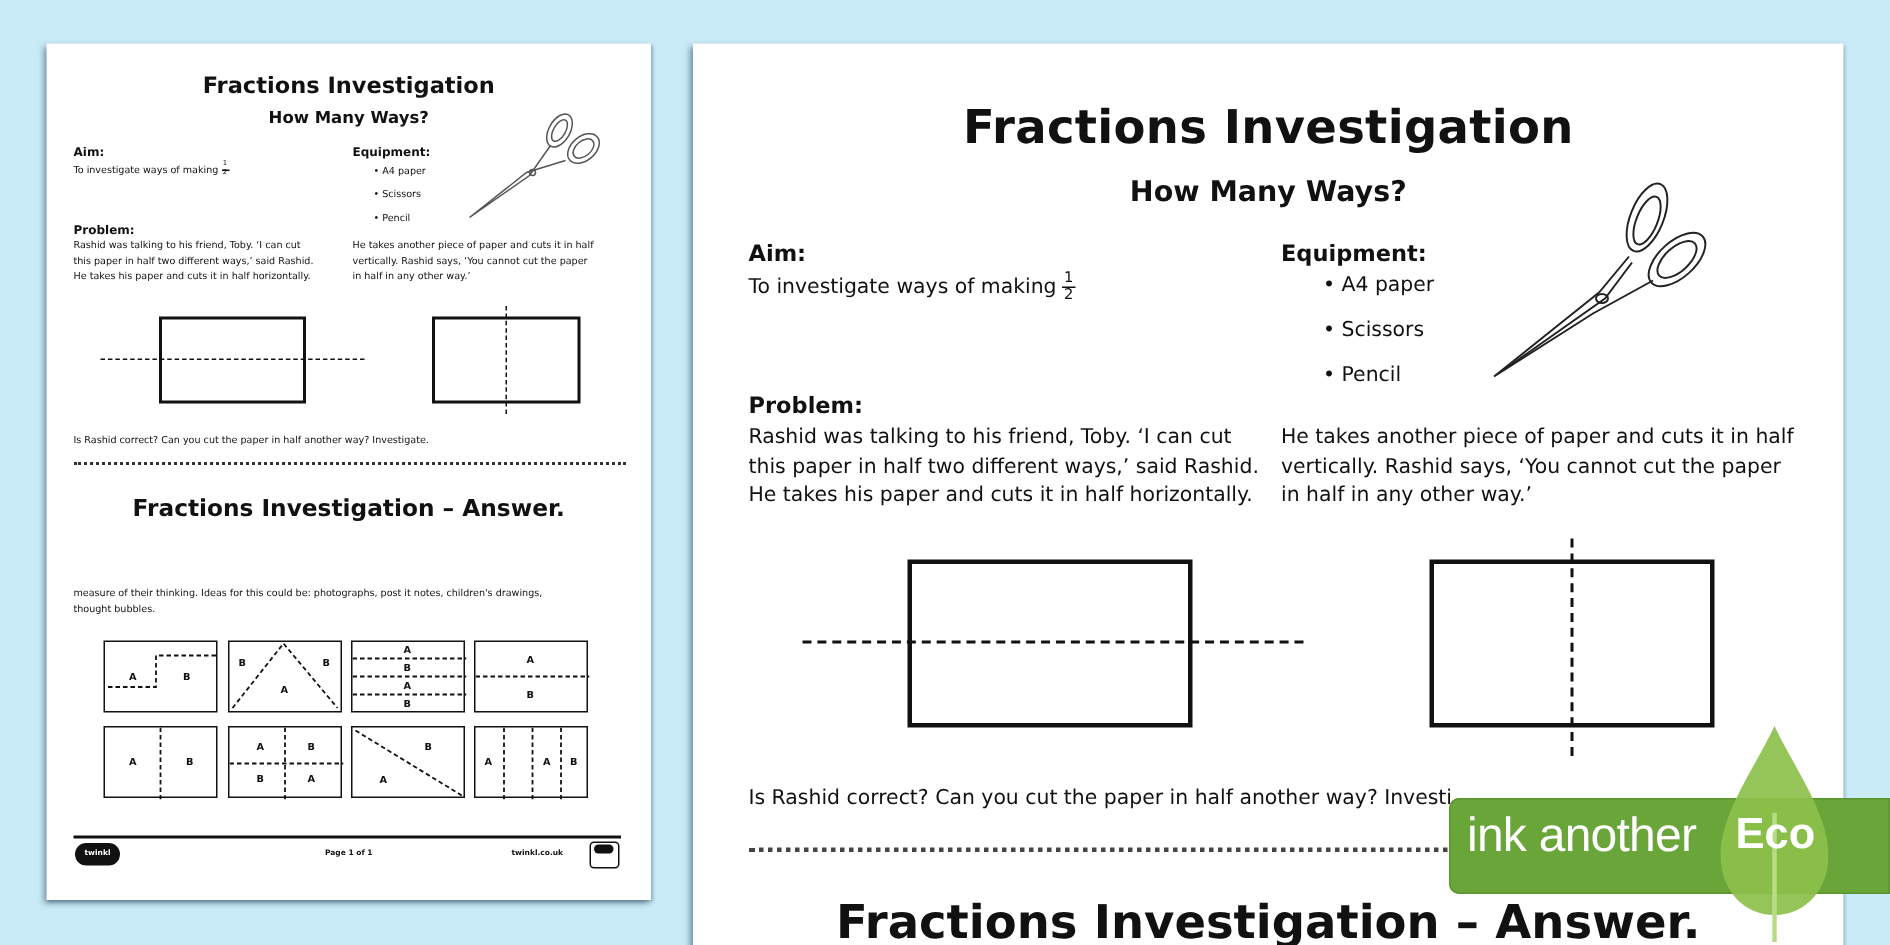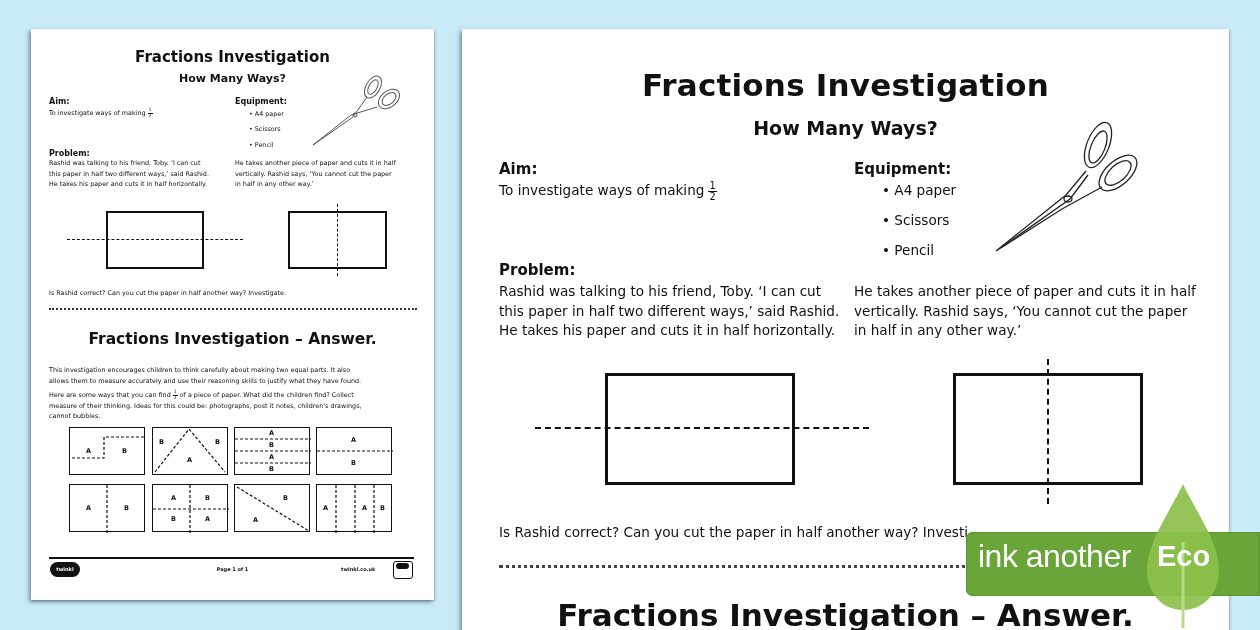--- a/index.html
+++ b/index.html
@@ -105,31 +105,23 @@
 
   <div class="rect" style="left:75px;top:182px;width:98px;height:58px"></div>
   <div class="hdash" style="left:36px;top:210px;width:176px"></div>
   <div class="rect" style="left:257px;top:182px;width:99px;height:58px"></div>
   <div class="vdash" style="left:306px;top:175px;height:72px"></div>
 
   <div class="txt" style="left:18px;top:259px;white-space:nowrap">Is Rashid correct? Can you cut the paper in half another way? Investigate.</div>
   <div class="dotline" style="left:18px;top:279px;width:368px"></div>
 
   <div class="ans-title">Fractions Investigation – Answer.</div>
-  <div class="txt" style="left:18px;top:336px;white-space:nowrap">
-    <div>This investigation encourages children to think carefully about making two equal parts. It also</div>
-    <div>allows them to measure accurately and use their reasoning skills to justify what they have found.</div>
-  </div>
   <div class="txt" style="left:18px;top:361px;white-space:nowrap">
-    <div><span>Here are some ways that you can find</span><span class="frac">
-          <span class="num">1</span>
-          <span>2</span>
-        </span> <span>of a piece of paper. What did the children find? Collect</span></div>
     <div>measure of their thinking. Ideas for this could be: photographs, post it notes, children's drawings,</div>
-    <div>cannot bubbles.</div>
+    <div>thought bubbles.</div>
   </div>
 
   <div class="grid-cell" style="left:38px;top:398px">
     <svg width="76" height="48">
         <path d="M2 30 H34 V9 H74" fill="none" stroke="#111" stroke-width="1.2" stroke-dasharray="3,2"></path>
       </svg>
     <span class="lab" style="left:16px;top:19px">A</span>
     <span class="lab" style="left:52px;top:19px">B</span>
   </div>
   <div class="grid-cell" style="left:121px;top:398px">

